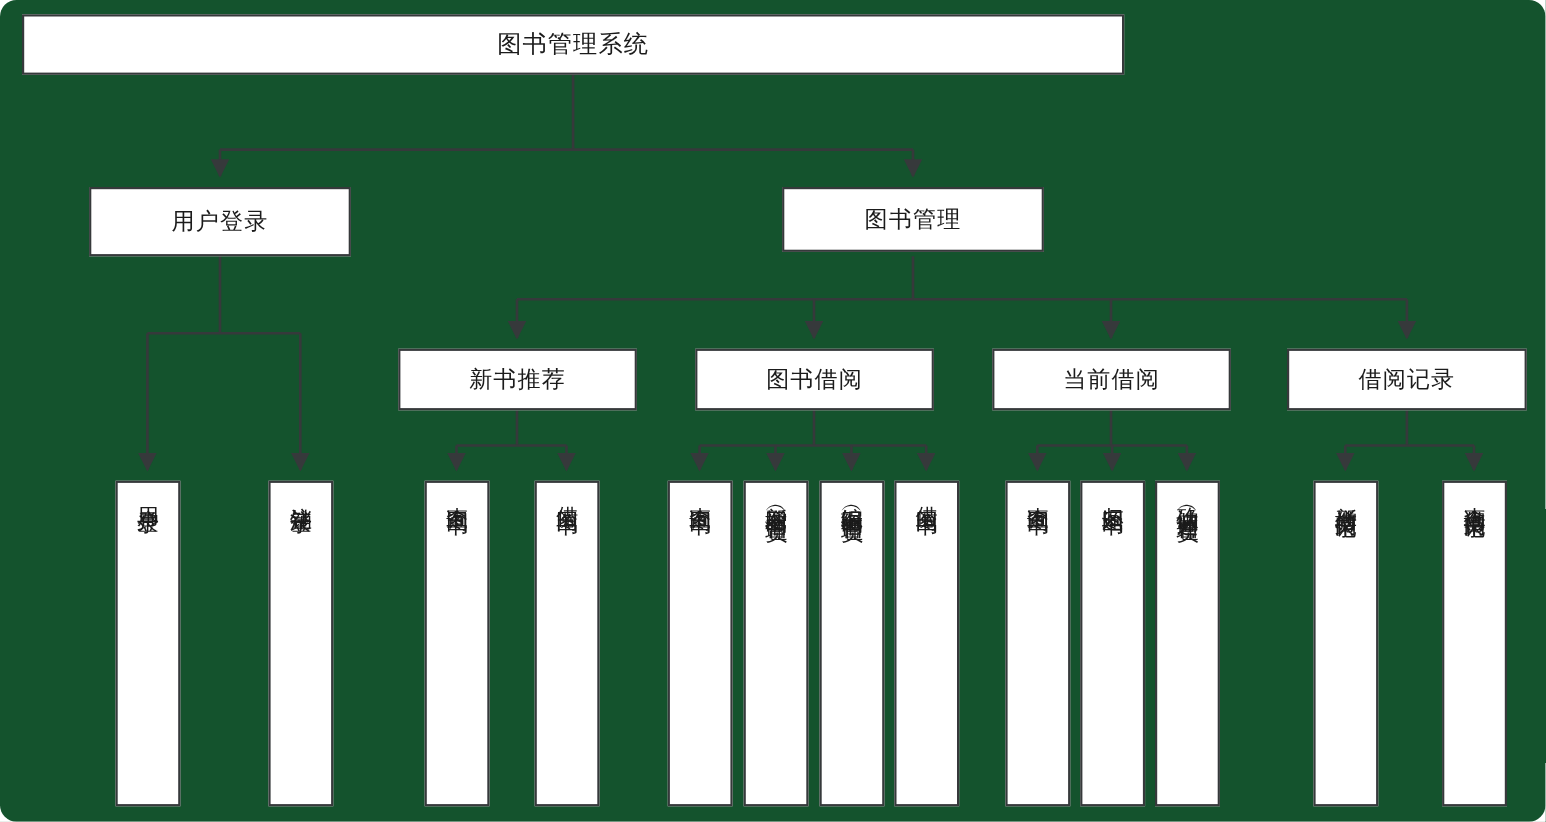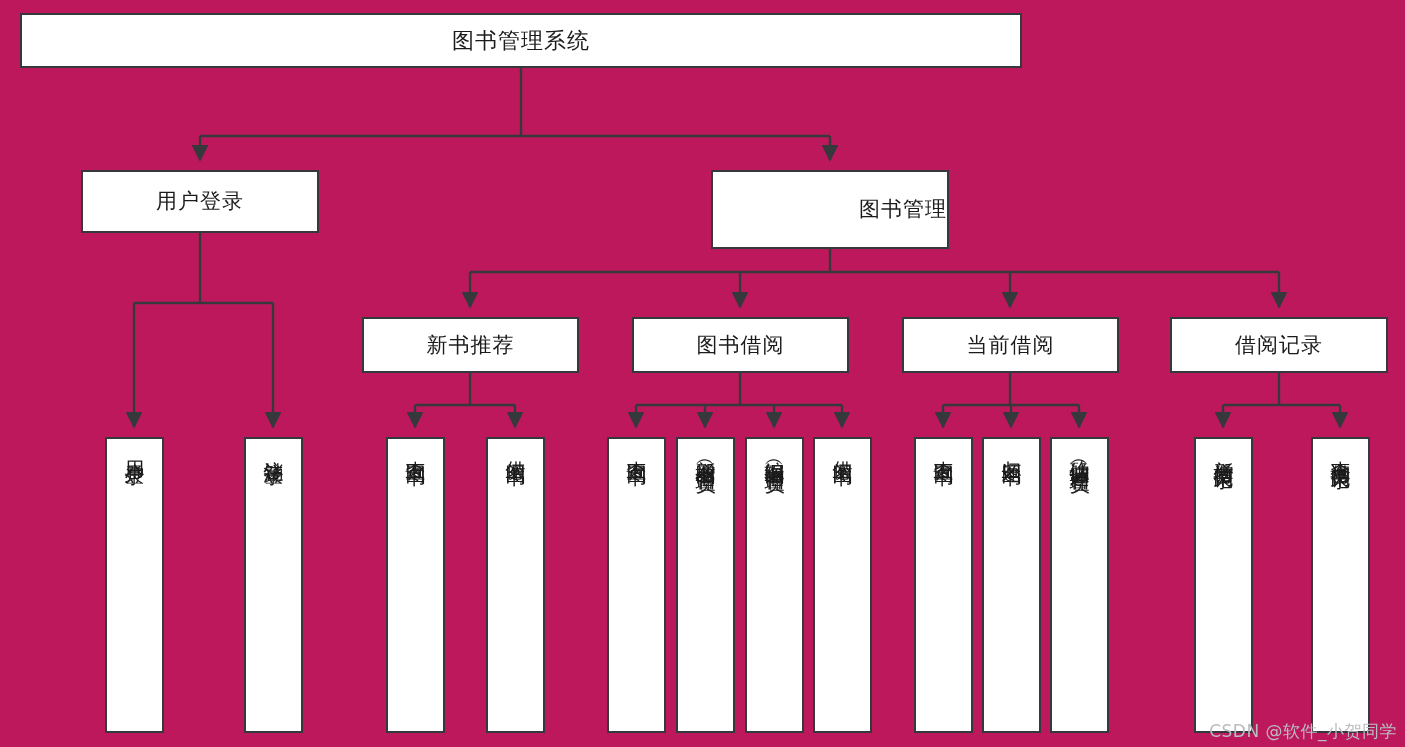--- a/index.html
+++ b/index.html
@@ -7,22 +7,23 @@
     padding: 0;
     background: #ffffff;
   }
   body {
     font-family: "DejaVu Sans", "Liberation Sans", sans-serif;
   }
   #canvas {
     position: relative;
     width: 1405px;
     height: 747px;
-    background: #be185d;
+    background: #14532d;
     overflow: hidden;
+    border-radius: 15px;
   }
   svg#wires {
     position: absolute;
     left: 0;
     top: 0;
     width: 1405px;
     height: 747px;
     pointer-events: none;
   }
   .node {
@@ -126,21 +127,21 @@
     </g>
   </svg>
 
   <div class="node horiz root" style="left:20px; top:13px; width:1002px; height:55px;">
     <span class="label">图书管理系统</span>
   </div>
 
   <div class="node horiz" style="left:81px; top:170px; width:238px; height:63px;">
     <span class="label">用户登录</span>
   </div>
-  <div class="node horiz" style="left:711px; top:170px; width:238px; height:79px;justify-content:flex-end;">
+  <div class="node horiz" style="left:711px; top:170px; width:238px; height:59px;">
     <span class="label">图书管理</span>
   </div>
 
   <div class="node horiz" style="left:362px; top:317px; width:217px; height:56px;text-align:center;">
     <span class="label">新书推荐</span>
   </div>
   <div class="node horiz" style="left:632px; top:317px; width:217px; height:56px;text-align:center;">
     <span class="label">图书借阅</span>
   </div>
   <div class="node horiz" style="left:902px; top:317px; width:217px; height:56px;font-family:Liberation Serif, serif;">
@@ -187,15 +188,14 @@
     <span class="label">确认归还（管理员）</span>
   </div>
 
   <div class="node vert" style="left:1194px; top:437px; width:59px; height:296px;">
     <span class="label">新增借阅记录</span>
   </div>
   <div class="node vert" style="left:1311px; top:437px; width:59px; height:296px;">
     <span class="label">查询借阅记录</span>
   </div>
 
-  <div class="watermark">CSDN @软件_小贺同学</div>
 
 </div>
 
 </body></html>

